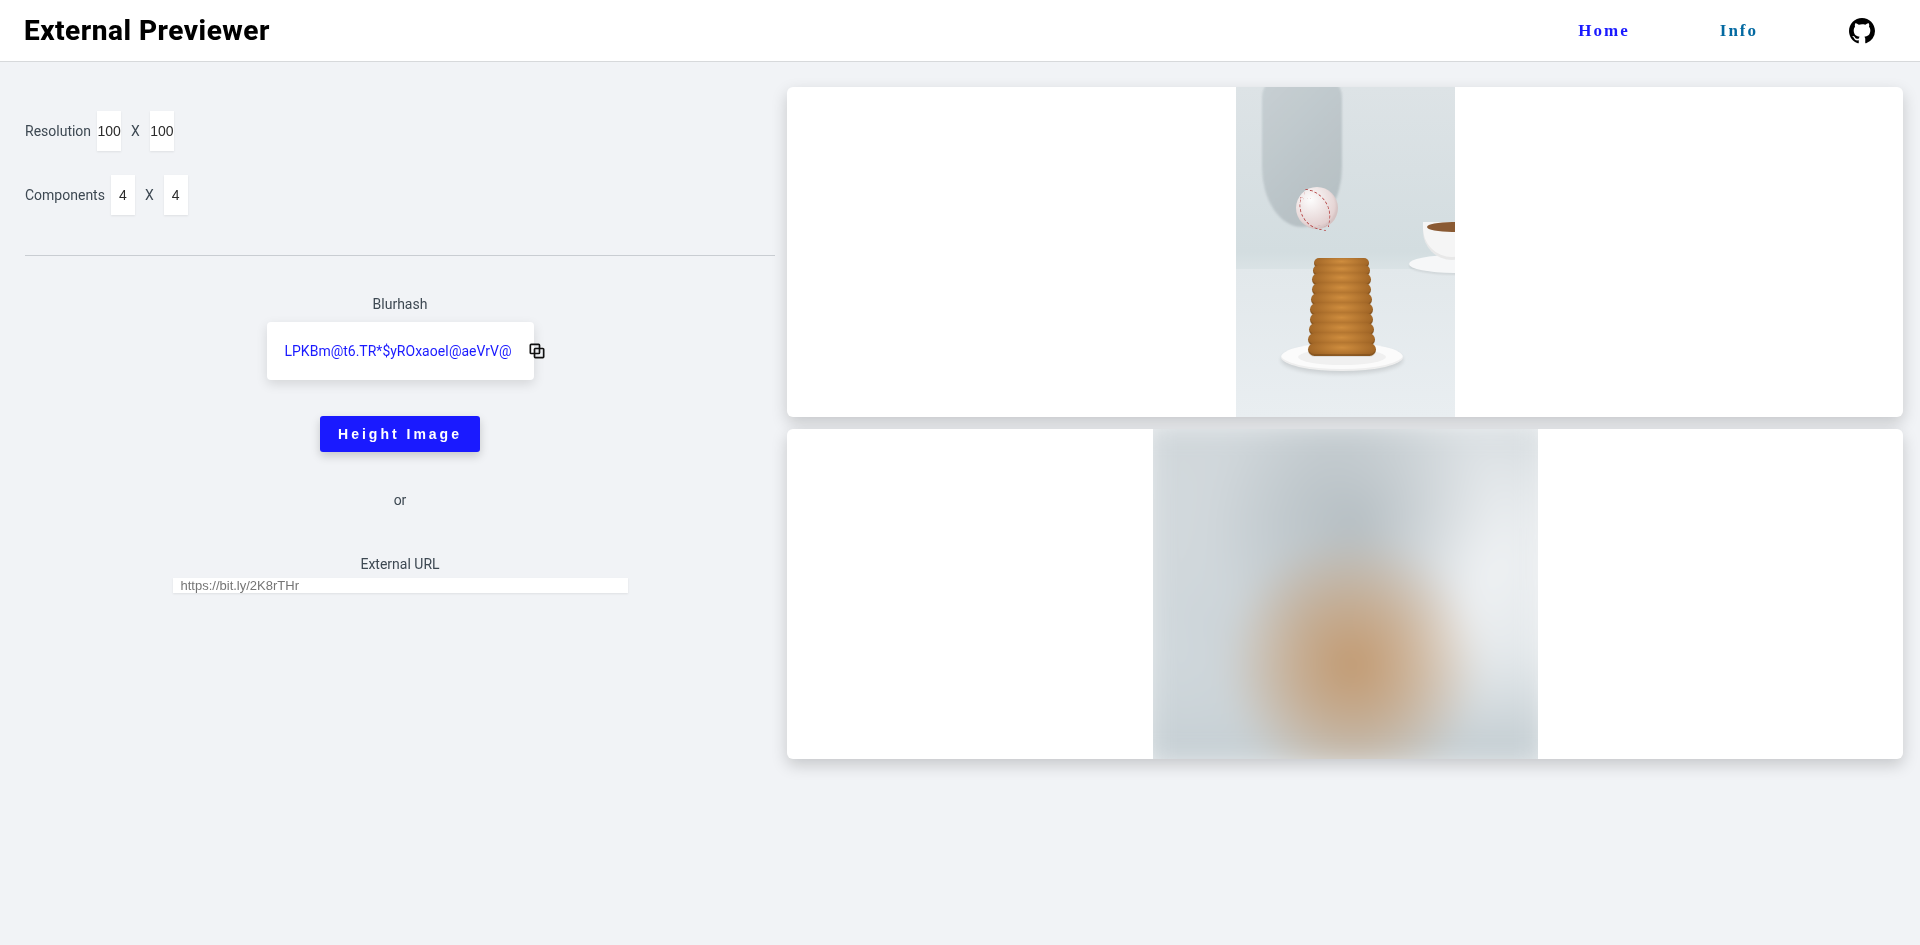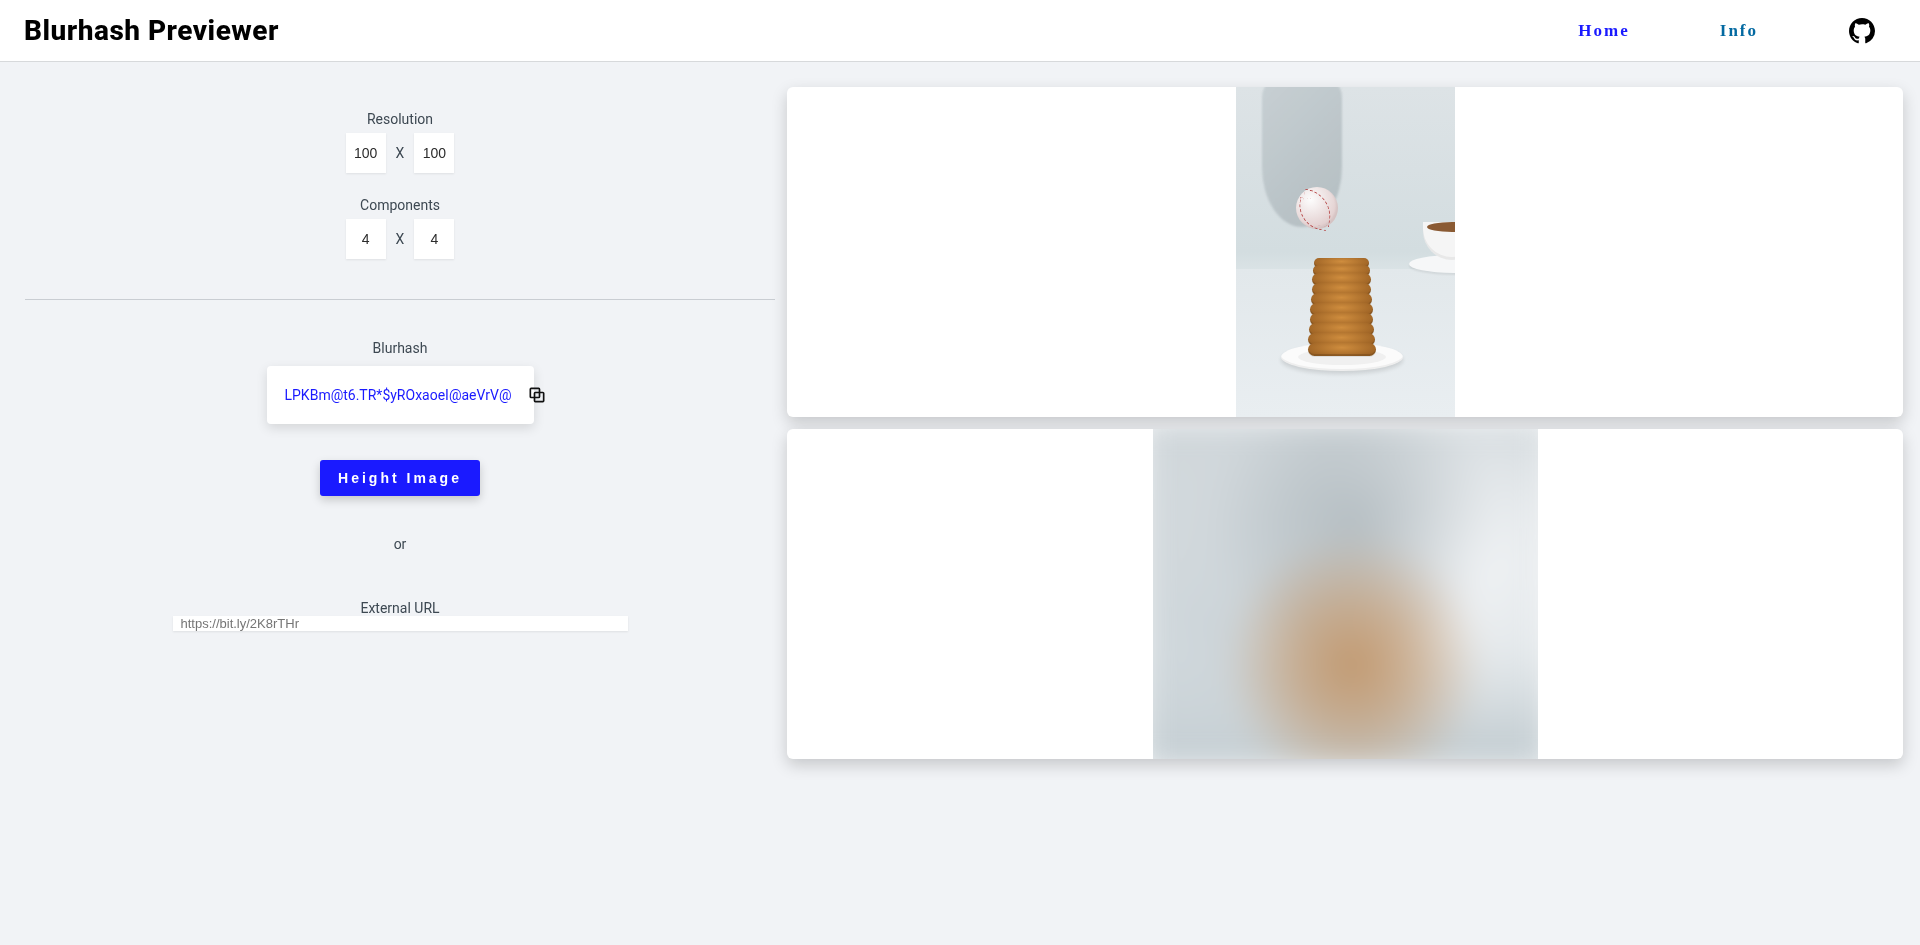--- a/index.html
+++ b/index.html
@@ -114,33 +114,33 @@
     border: none;
     text-align: center;
     font-size: 14px;
     color: #2b2b2b;
     padding: 3px 0;
   }
 
   
   .mid-section {
     display: flex;
-    flex-direction: column;
+    flex-direction: row;
     align-items: center;
     gap: 6px;
     margin-top: 24px;
   }
   .mid-label { font-size: 14px; color: #3d4852; }
   .xy-row {
     display: flex;
     align-items: center;
     gap: 10px;
   }
   .xy-input {
-    width: 40px; height: 40px;
+    width: 24px; height: 40px;
     background: #fff;
     border: none;
     text-align: center;
     font-size: 14px;
     color: #2b2b2b;
     box-shadow: 0 1px 2px rgba(0,0,0,.08);
   }
   .xy-sep { font-size: 14px; color: #3d4852; }
 
   .divider {
@@ -191,21 +191,21 @@
   .or-label {
     font-size: 14px;
     color: #3d4852;
     margin-top: 40px;
   }
 
   .ext-url-wrap {
     display: flex;
     flex-direction: column;
     align-items: center;
-    gap: 0;
+    gap: 6px;
     margin-top: 48px;
   }
   .ext-url-input {
     width: 455px;
     background: #fff;
     border: none;
     padding: 0 8px;
     font-size: 13px;
     color: #7c7c7c;
     box-shadow: 0 1px 2px rgba(0,0,0,.08);
@@ -332,21 +332,21 @@
   }
 
   .center-col {
     display: flex; flex-direction: column; align-items: center;
   }
 </style>
 </head>
 <body>
 
 <div class="header">
-  <div class="title">Blurhash Previewer</div>
+  <div class="title">External Previewer</div>
   <div class="nav">
     <a class="nav-link active">Home</a>
     <a class="nav-link">Info</a>
     <span class="github-icon">
       <svg viewBox="0 0 16 16" width="26" height="26" fill="#000">
           <path d="M8 0C3.58 0 0 3.58 0 8c0 3.54 2.29 6.53 5.47 7.59.4.07.55-.17.55-.38 0-.19-.01-.82-.01-1.49-2.01.37-2.53-.49-2.69-.94-.09-.23-.48-.94-.82-1.13-.28-.15-.68-.52-.01-.53.63-.01 1.08.58 1.23.82.72 1.21 1.87.87 2.33.66.07-.52.28-.87.51-1.07-1.78-.2-3.64-.89-3.64-3.95 0-.87.31-1.59.82-2.15-.08-.2-.36-1.02.08-2.12 0 0 .67-.21 2.2.82a7.42 7.42 0 0 1 2-.27c.68 0 1.36.09 2 .27 1.53-1.04 2.2-.82 2.2-.82.44 1.1.16 1.92.08 2.12.51.56.82 1.27.82 2.15 0 3.07-1.87 3.75-3.65 3.95.29.25.54.73.54 1.48 0 1.07-.01 1.93-.01 2.2 0 .21.15.46.55.38A8.01 8.01 0 0 0 16 8c0-4.42-3.58-8-8-8z"></path>
         </svg>
     </span>
   </div>
 </div>

